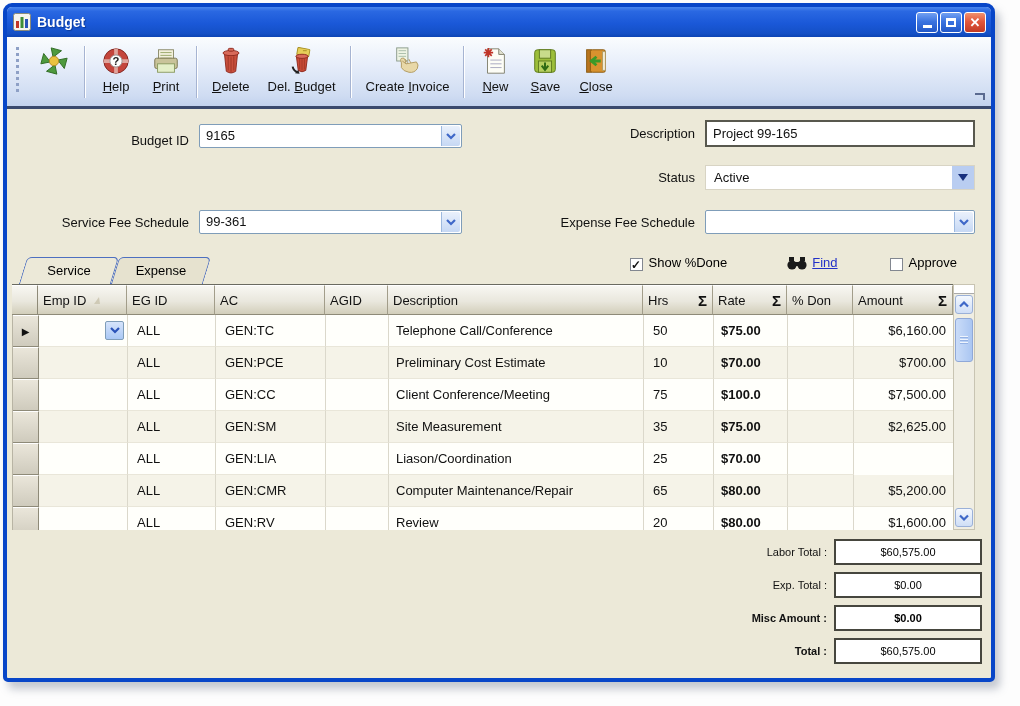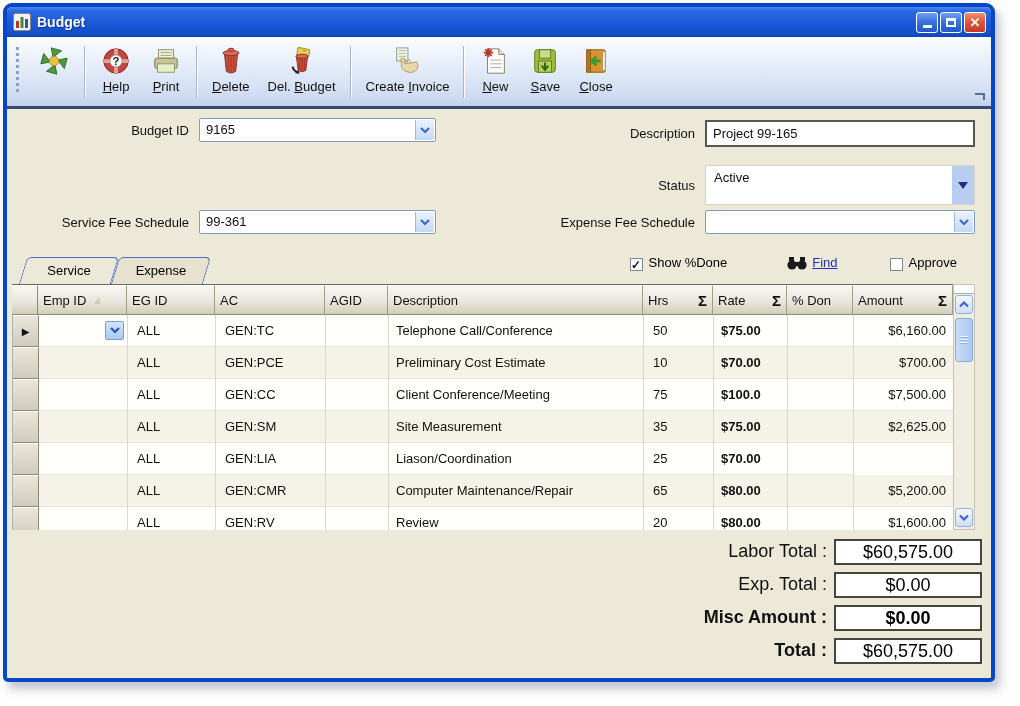--- a/index.html
+++ b/index.html
@@ -39,28 +39,28 @@
 .tb-sep { width:2px; align-self:stretch; margin:5px 5px 8px;
   background:linear-gradient(90deg,#a6b4d2 0 1px,#fff 1px 2px); }
 .tb-mark { position:absolute; right:6px; bottom:6px; width:10px; height:7px;
   border-top:2px solid #5a6a90; border-right:2px solid #5a6a90; }
 
 
 .form-area { flex:0 0 142px; position:relative; font-size:13px; color:#111; }
 .fg { position:absolute; display:flex; align-items:center; }
 .fg label { text-align:right; padding-right:10px; }
 .lab-l { width:192px; } .lab-r { width:190px; }
-.combo { position:relative; width:237px; height:24px; background:#fff;
+.combo { position:relative; width:263px; height:24px; background:#fff;
   border:1px solid #7f9db9; border-radius:2px; font-size:13px; line-height:22px; padding:0 24px 0 6px; }
 .combo .arrow-btn { position:absolute; right:1px; top:1px; bottom:1px; width:19px;
   background:linear-gradient(180deg,#eaf1fc,#c6d8f4); border-left:1px solid #9db9df;
   border-radius:0 2px 2px 0; display:flex; align-items:center; justify-content:center; }
 .textbox { width:270px; height:27px; background:#fff; border:2px solid #58584e;
   font-size:13px; line-height:23px; padding:0 6px; }
-.flatcombo { position:relative; width:270px; height:40px; background:#fff;
+.flatcombo { position:relative; width:270px; height:25px; background:#fff;
   border:1px solid #d8d4c4; font-size:13px; line-height:23px; padding:0 24px 0 8px; }
 .flatcombo .sq-btn { position:absolute; right:0; top:0; width:22px; height:100%;
   background:#b9cdf1; display:flex; align-items:center; justify-content:center; }
 .tri-down { width:0; height:0; border-left:5px solid transparent; border-right:5px solid transparent;
   border-top:7px solid #18307e; }
 
 
 .tabsrow { flex:0 0 33px; position:relative; display:flex; align-items:flex-end; padding-left:16px; }
 .tab { position:relative; height:27px; width:92px; text-align:center; font-size:13px;
   padding-top:6px; cursor:default; }
@@ -113,21 +113,21 @@
 .vs-btn { height:19px; margin:1px; border-radius:3px; border:1px solid #9ab0d8;
   background:linear-gradient(180deg,#f4f8fe,#cfdef6); display:flex; align-items:center; justify-content:center; }
 .vs-btn.down { position:absolute; bottom:1px; left:0; right:0; margin:1px; }
 .vs-thumb { position:absolute; top:33px; left:1px; right:1px; height:44px; border-radius:3px;
   border:1px solid #8fa8d8; background:linear-gradient(90deg,#cadcf8,#aac6f2);
   display:flex; align-items:center; justify-content:center; }
 .vs-thumb::after { content:""; width:8px; height:9px;
   background:repeating-linear-gradient(180deg,#eef4fd 0 1px,#94b2e4 1px 2px,transparent 2px 3px); }
 
 
-.totals { flex:1; position:relative; font-size:18px;border-radius:20px; }
+.totals { flex:1; position:relative; font-size:11px;border-radius:20px; }
 .t-row { position:absolute; right:9px; display:flex; align-items:center; height:27px; }
 .t-row .t-label { margin-right:7px; color:#111; }
 .t-row.grand .t-label { font-weight:bold; }
 .t-box { width:148px; height:26px; background:#fff; border:2px solid #46463e;
   text-align:center; line-height:22px; }
 </style>
 </head>
 <body>
 
 <div class="window">
@@ -270,21 +270,21 @@
           <path d="M21 16h-8 M16.5 11.5 L11 16l5.5 4.5" stroke="#3a9a28" stroke-width="3" fill="none"></path>
         </svg>
       </span>
       <span class="tb-label"><span></span><span class="key">C</span><span>lose</span></span>
     </div>
 
     <span class="tb-mark"></span>
   </div>
 
   <div class="form-area">
-    <div class="fg" style="left:0; top:9px;">
+    <div class="fg" style="left:0; top:15px;align-items:flex-end;">
       <label class="lab-l">Budget ID</label>
       <div class="combo">
         <span>9165</span>
         <span class="arrow-btn">
           <svg width="10" height="7">
               <polyline points="1,1 5,5 9,1" stroke="#3f68c8" stroke-width="2.2" fill="none"></polyline>
             </svg>
         </span>
       </div>
     </div>

